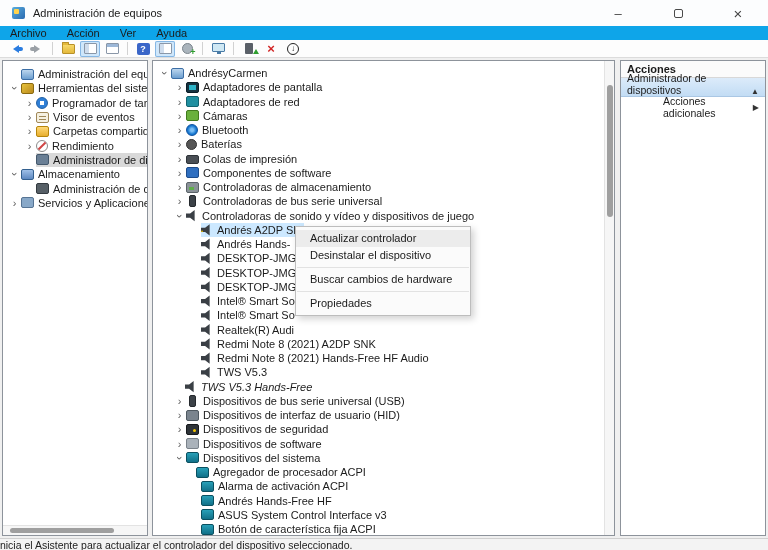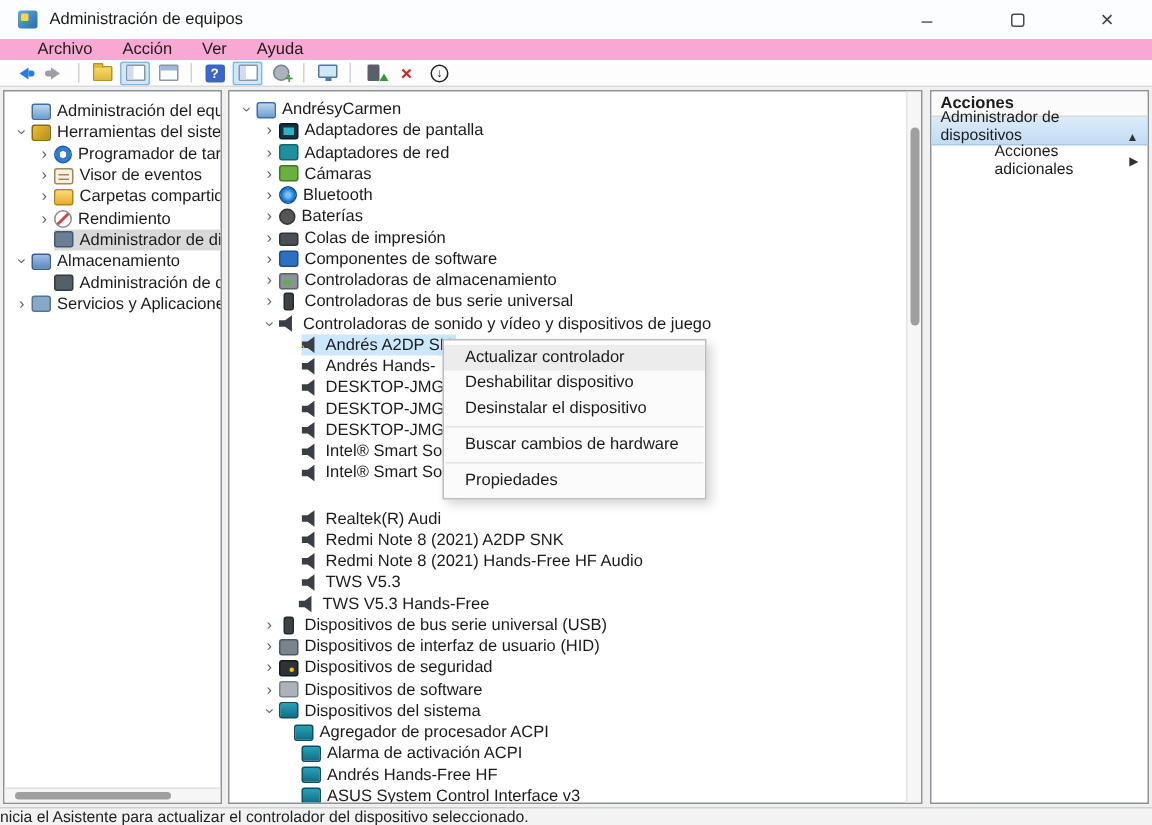--- a/index.html
+++ b/index.html
@@ -18,21 +18,21 @@
   .app-icon { width:13px; height:12px; margin-left:12px; background:linear-gradient(135deg,#5aaede,#2a6ab0); border-radius:2px; position:relative; flex:none; }
   .app-icon::after { content:""; position:absolute; left:2px; top:2px; width:5px; height:5px; background:#ffd34d; border-radius:1px; }
   .title-text { font-size:11px; margin-left:8px; color:#1a1a1a; }
   .win-controls { position:absolute; right:0; top:0; height:26px; display:flex; }
   .wbtn { width:60px; height:26px; display:flex; align-items:center; justify-content:center; color:#444; }
   .wbtn.min { font-size:13px; }
   .wbtn.close { font-size:15px; }
   .g-max { width:9px; height:9px; border:1px solid #4a4a4a; border-radius:2px; }
 
   
-  .menubar { position:absolute; top:26px; left:0; right:0; height:14px; display:flex; align-items:flex-start; background:#f9a8d4; padding-left:15px; }
+  .menubar { position:absolute; top:26px; left:0; right:0; height:14px; display:flex; align-items:flex-start; background:#0ea5e9; padding-left:0; }
   .mitem { font-size:11px; padding:0 10px; height:14px; line-height:14px; }
 
   
   .toolbar { position:absolute; top:40px; left:0; right:0; height:18px; display:flex; align-items:center; padding-left:4px; background:#fdfdfd; border-bottom:1px solid #dcdcdc; }
   .tbtn { width:20px; height:16px; display:flex; align-items:center; justify-content:center; border-radius:2px; margin:0 1px; flex:none; }
   .tbtn.pressed { background:#cfe7fb; box-shadow:inset 0 0 0 1px #86b7e4; }
   .tsep { width:1px; height:13px; background:#d2d2d2; margin:0 4px; flex:none; }
 
   .g-arrow-l { width:0; height:0; border:4px solid transparent; border-right:6px solid #2a7ce0; position:relative; margin-right:3px; }
   .g-arrow-l::after { content:""; position:absolute; left:6px; top:-2px; width:4px; height:4px; background:#2a7ce0; border-radius:0 2px 2px 0; }
@@ -402,21 +402,21 @@
           <span class="lbl">Intel® Smart So</span>
         </span>
       </div>
       <div class="trow" style="padding-left: 35px;">
         <span class="chev"></span>
         <span class="hl">
           <span class="icn i-audio-device"></span>
           <span class="lbl">Intel® Smart So</span>
         </span>
       </div>
-      <div class="trow" style="padding-left: 35px; margin-top: 16px;">
+      <div class="trow" style="padding-left: 35px;">
         <span class="chev"></span>
         <span class="hl">
           <span class="icn i-audio-device"></span>
           <span class="lbl">Realtek(R) Audi</span>
         </span>
       </div>
       <div class="trow" style="padding-left: 35px;">
         <span class="chev"></span>
         <span class="hl">
           <span class="icn i-audio-device"></span>
@@ -430,21 +430,21 @@
           <span class="lbl">Redmi Note 8 (2021) Hands-Free HF Audio</span>
         </span>
       </div>
       <div class="trow" style="padding-left: 35px;">
         <span class="chev"></span>
         <span class="hl">
           <span class="icn i-audio-device"></span>
           <span class="lbl">TWS V5.3</span>
         </span>
       </div>
-      <div class="trow" style="padding-left: 33px;">
+      <div class="trow" style="padding-left: 19px; font-style: italic;">
         <span class="chev"></span>
         <span class="hl">
           <span class="icn i-audio-device"></span>
           <span class="lbl">TWS V5.3 Hands-Free</span>
         </span>
       </div>
       <div class="trow" style="padding-left: 20px;">
         <span class="chev">›</span>
         <span class="hl">
           <span class="icn i-usb-device"></span>
@@ -527,21 +527,20 @@
     <span class="ap-caret">▲</span>
   </div>
   <div class="ap-item">
     <span class="t">Acciones adicionales</span>
     <span class="ap-caret">▶</span>
   </div>
 </div>
 
 <div class="ctx">
     <div class="cmi hover">Actualizar controlador</div>
-    <div class="cmi">Deshabilitar dispositivo</div>
     <div class="cmi">Desinstalar el dispositivo</div>
     <div class="csep"></div>
     <div class="cmi">Buscar cambios de hardware</div>
     <div class="csep"></div>
     <div class="cmi">Propiedades</div>
   </div>
 
 <div class="statusbar">
   <span class="st">Inicia el Asistente para actualizar el controlador del dispositivo seleccionado.</span>
 </div>

